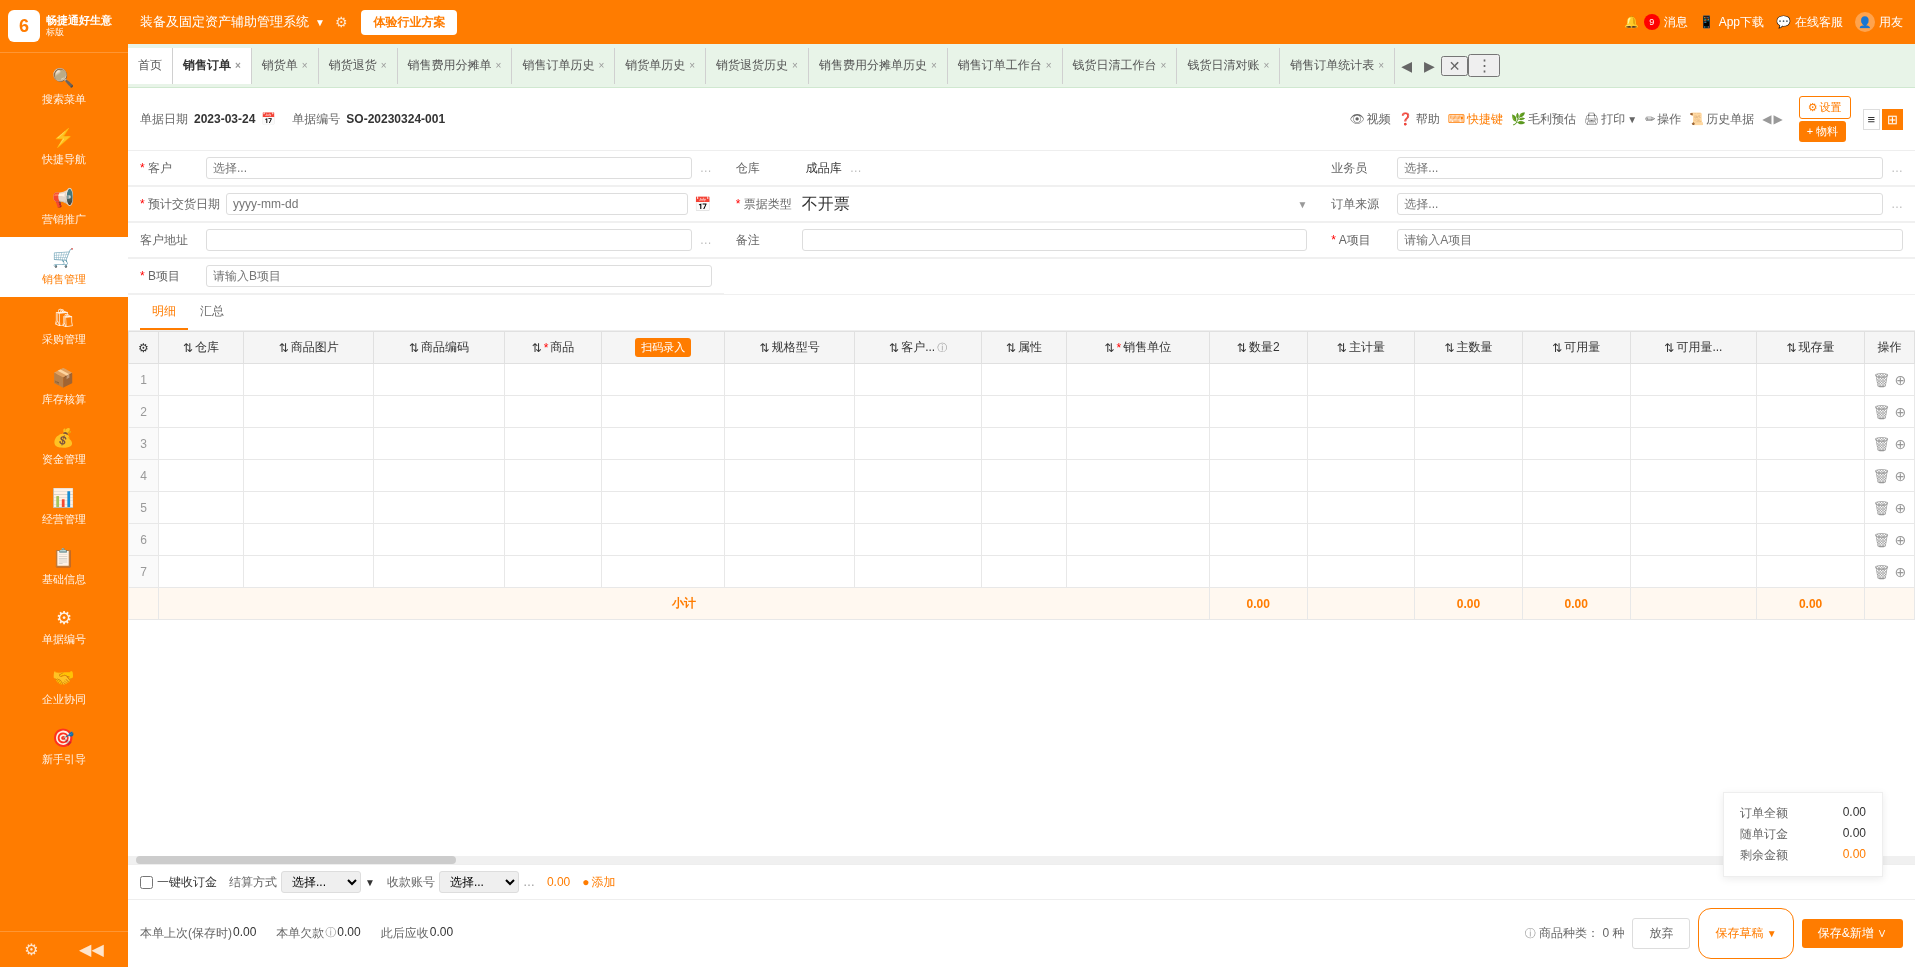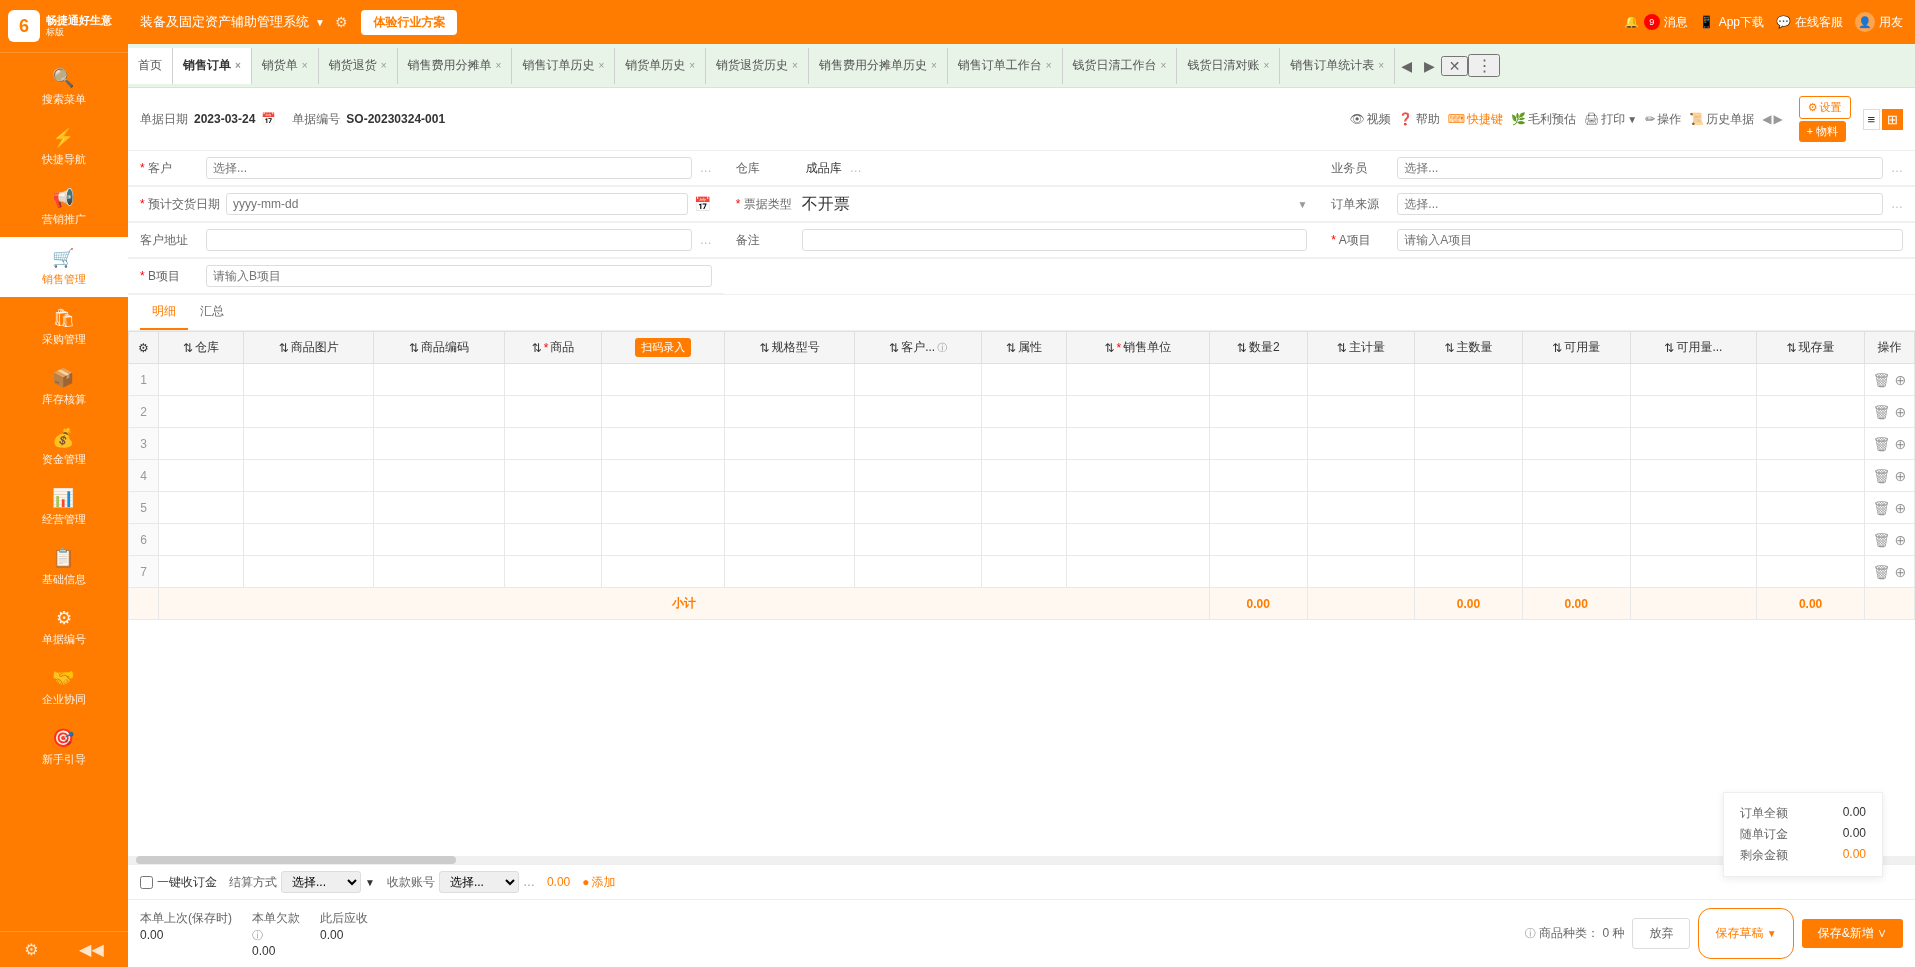--- a/index.html
+++ b/index.html
@@ -77,21 +77,21 @@
     .footer-field { display: flex; align-items: center; gap: 4px; }
     .footer-field-label { color: #666; }
     .footer-field-input { border: 1px solid #ddd; border-radius: 3px; padding: 2px 6px; font-size: 12px; width: 80px; }
     .footer-add-btn { color: #ff7c00; cursor: pointer; display: flex; align-items: center; gap: 2px; }
     .footer-amount { color: #ff7c00; font-size: 12px; }
     .footer-dotted { color: #999; cursor: pointer; }
 
     
     .bottom-bar { display: flex; align-items: center; padding: 8px 12px; background: white; border-top: 1px solid #eee; }
     .bottom-info { display: flex; gap: 20px; font-size: 12px; color: #666; }
-    .bottom-info-item { display: flex; gap: 1px; flex-direction: column; }
+    .bottom-info-item { display: flex; gap: 1px; }
     .bottom-info-value { color: #333; }
     .bottom-right { margin-left: auto; display: flex; align-items: center; gap: 8px; }
     .product-count { font-size: 12px; color: #666; }
     .btn-discard { border: 1px solid #ddd; background: white; color: #666; padding: 6px 16px; border-radius: 3px; cursor: pointer; font-size: 12px; }
     .btn-save-draft { border: 1px solid #ff7c00; background: white; color: #ff7c00; padding: 16px 16px; border-radius: 13px; cursor: pointer; font-size: 12px; }
     .btn-save-new { background: #ff7c00; color: white; border: none; padding: 6px 16px; border-radius: 3px; cursor: pointer; font-size: 12px; }
     .order-summary-row { display: flex; justify-content: space-between; gap: 20px; padding: 2px 0; }
     .order-summary-label { color: #666; }
     .order-summary-value { color: #333; }
 

